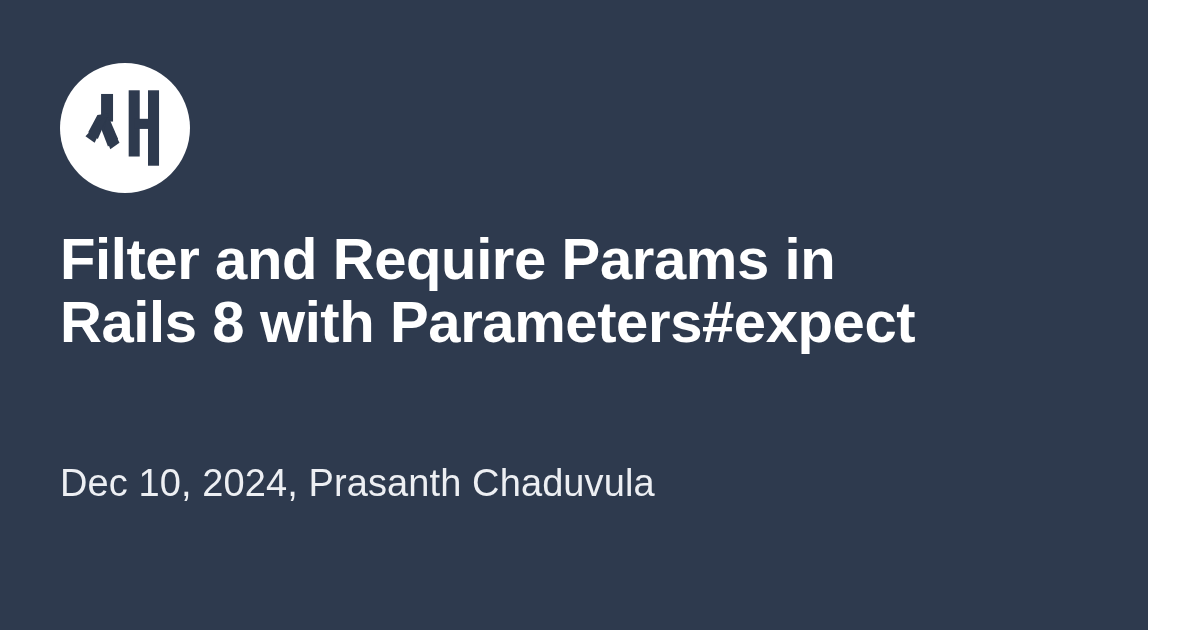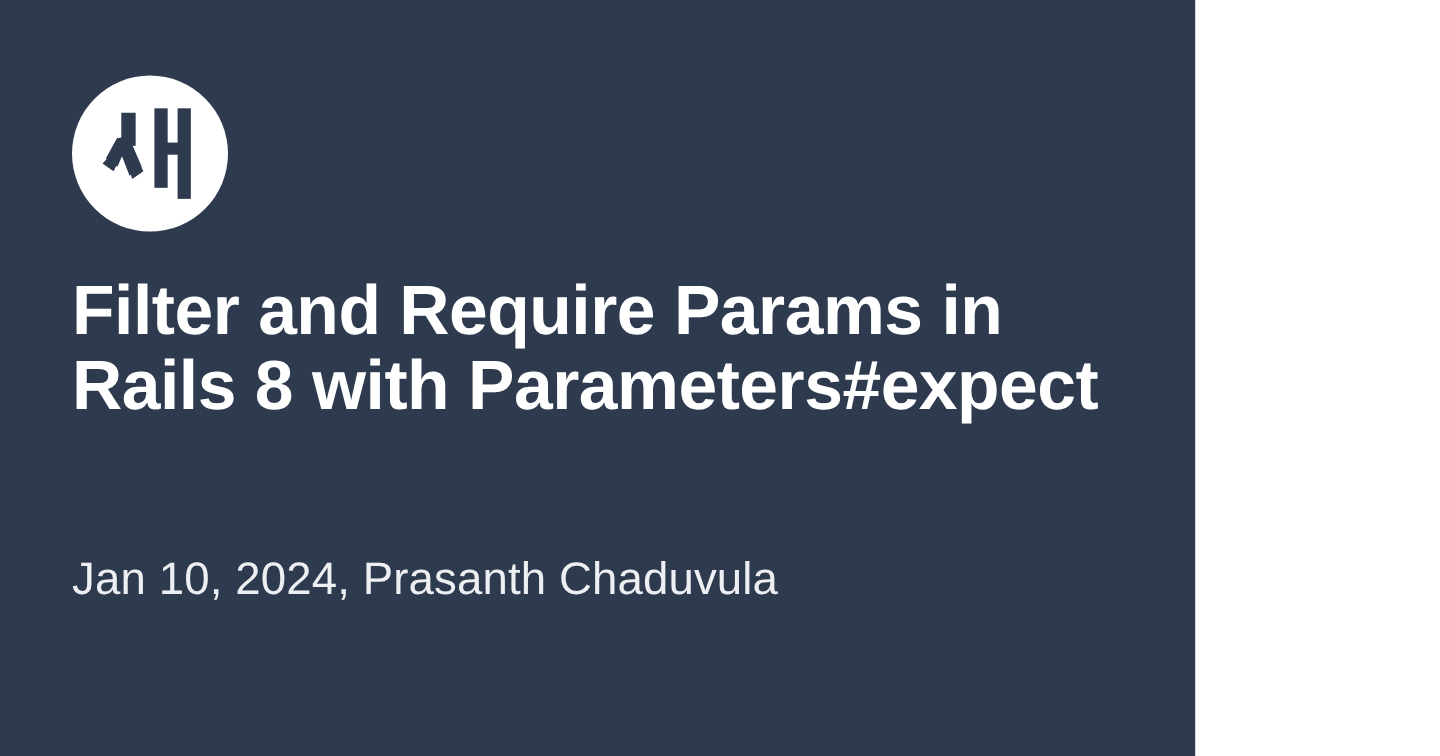--- a/index.html
+++ b/index.html
@@ -12,21 +12,21 @@
     width: 1200px;
     height: 630px;
     overflow: hidden;
     font-family: "Liberation Sans", sans-serif;
     -webkit-font-smoothing: antialiased;
   }
 
   .og-card {
     position: relative;
     box-sizing: border-box;
-    width: 996px;
+    width: 1148px;
     height: 630px;
     background: #2E3A4E;
     padding: 63px 60px 0 60px;
     display: flex;
     flex-direction: column;
     align-items: flex-start;
   }
 
   
   .brand-logo {
@@ -90,15 +90,15 @@
 
         <rect x="54" y="9" width="12" height="72"></rect>
         <rect x="60" y="40" width="18" height="11"></rect>
         <rect x="75" y="9" width="12" height="82"></rect>
       </g>
     </svg>
   </div>
 
   <h1 class="card-title">Filter and Require Params in Rails 8 with Parameters#expect</h1>
 
-  <div class="card-byline">Jan 10, 2024, Prasanth Chaduvula</div>
+  <div class="card-byline">Dec 10, 2024, Prasanth Chaduvula</div>
 
 </div>
 
 </body></html>

